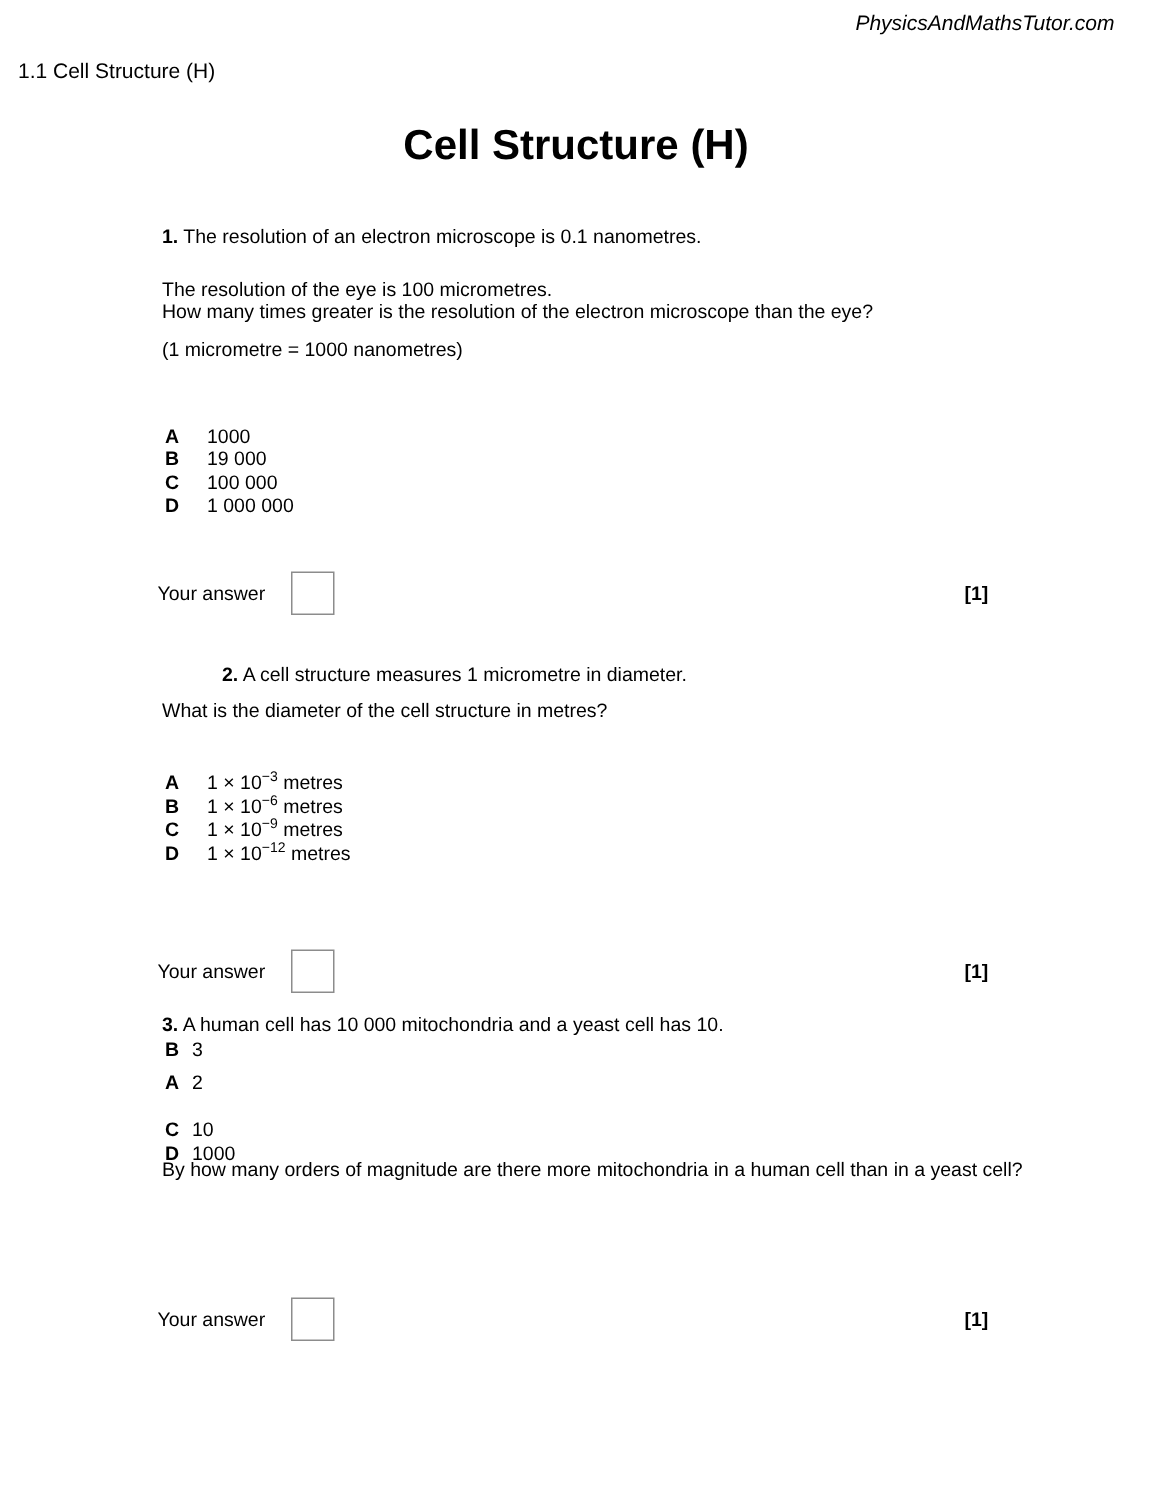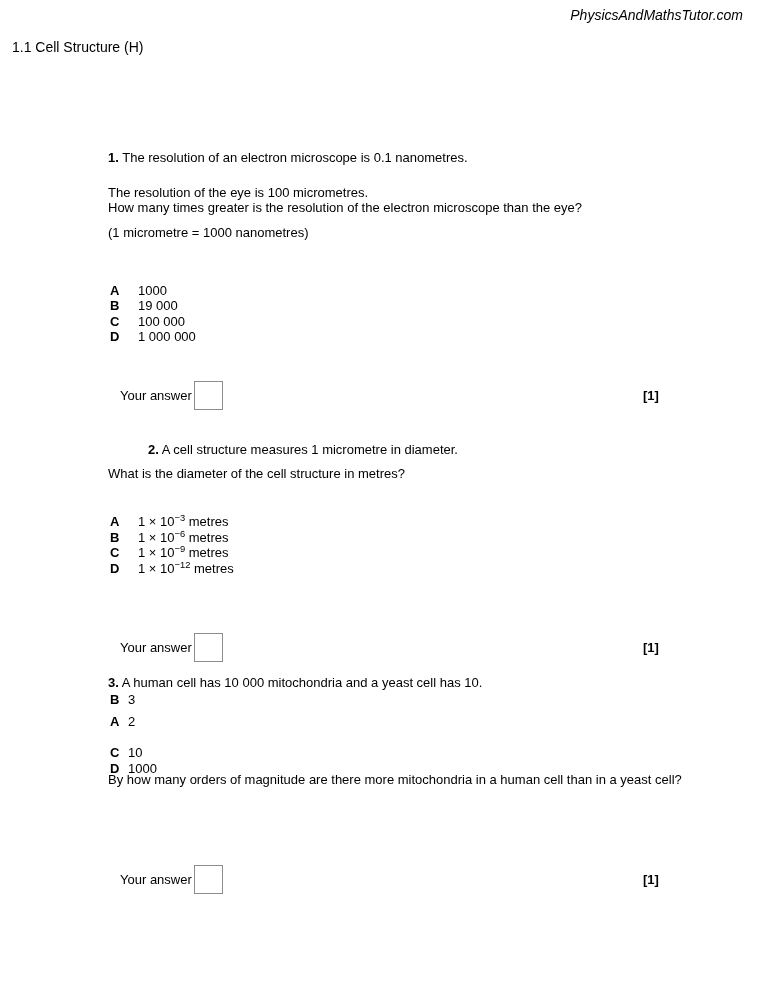--- a/index.html
+++ b/index.html
@@ -12,36 +12,37 @@
   .abs { position:absolute; white-space:nowrap; }
   .hdr { font-size:14px; }
   .hdr-right { font-style:italic; }
   .title { left:0; right:0; text-align:center; font-size:28px; font-weight:bold; line-height:32px; }
   .body-line { left:108px; }
   .qnum { font-weight:bold; }
   .opt-row { left:110px; }
   .opt-letter { display:inline-block; width:28px; font-weight:bold; }
   .narrow .opt-letter { width:18px; }
   sup { font-size:0.72em; }
-  .answer-label { left:105px;margin-left:15px; }
+  .answer-label { left:105px; }
   .answer-box {
     left:194px; width:27px; height:27px;
     border:1px solid #8c8c8c; background:#fff;
     text-align:center; line-height:27px;
   }
   .marks { left:643px; font-weight:bold; }
 </style>
 </head>
 <body>
 
 <div class="page">
 
   <div class="abs hdr" style="left:12px; top:7px;margin-top:32px;">1.1 Cell Structure (H)</div>
   <div class="abs hdr hdr-right" style="right:25px; top:7px;">PhysicsAndMathsTutor.com</div>
 
+  <div class="abs title" style="top:81px;">Cell Structure (H)</div>
 
   <section>
     <div class="abs body-line" style="top:150px;"><b class="qnum">1.</b> <span>The resolution of an electron microscope is 0.1 nanometres.</span></div>
     <div class="abs body-line" style="top:185px;">The resolution of the eye is 100 micrometres.</div>
     <div class="abs body-line" style="top:200px;text-align:center;">How many times greater is the resolution of the electron microscope than the eye?</div>
     <div class="abs body-line" style="top:225px;">(1 micrometre = 1000 nanometres)</div>
 
     <div class="abs opt-row" style="top:279px;"><b class="opt-letter">A</b><span><span>1000</span><sup></sup><span></span></span></div>
     <div class="abs opt-row" style="top:294px;"><b class="opt-letter">B</b><span><span>19 000</span><sup></sup><span></span></span></div>
     <div class="abs opt-row" style="top:310px;"><b class="opt-letter">C</b><span><span>100 000</span><sup></sup><span></span></span></div>

